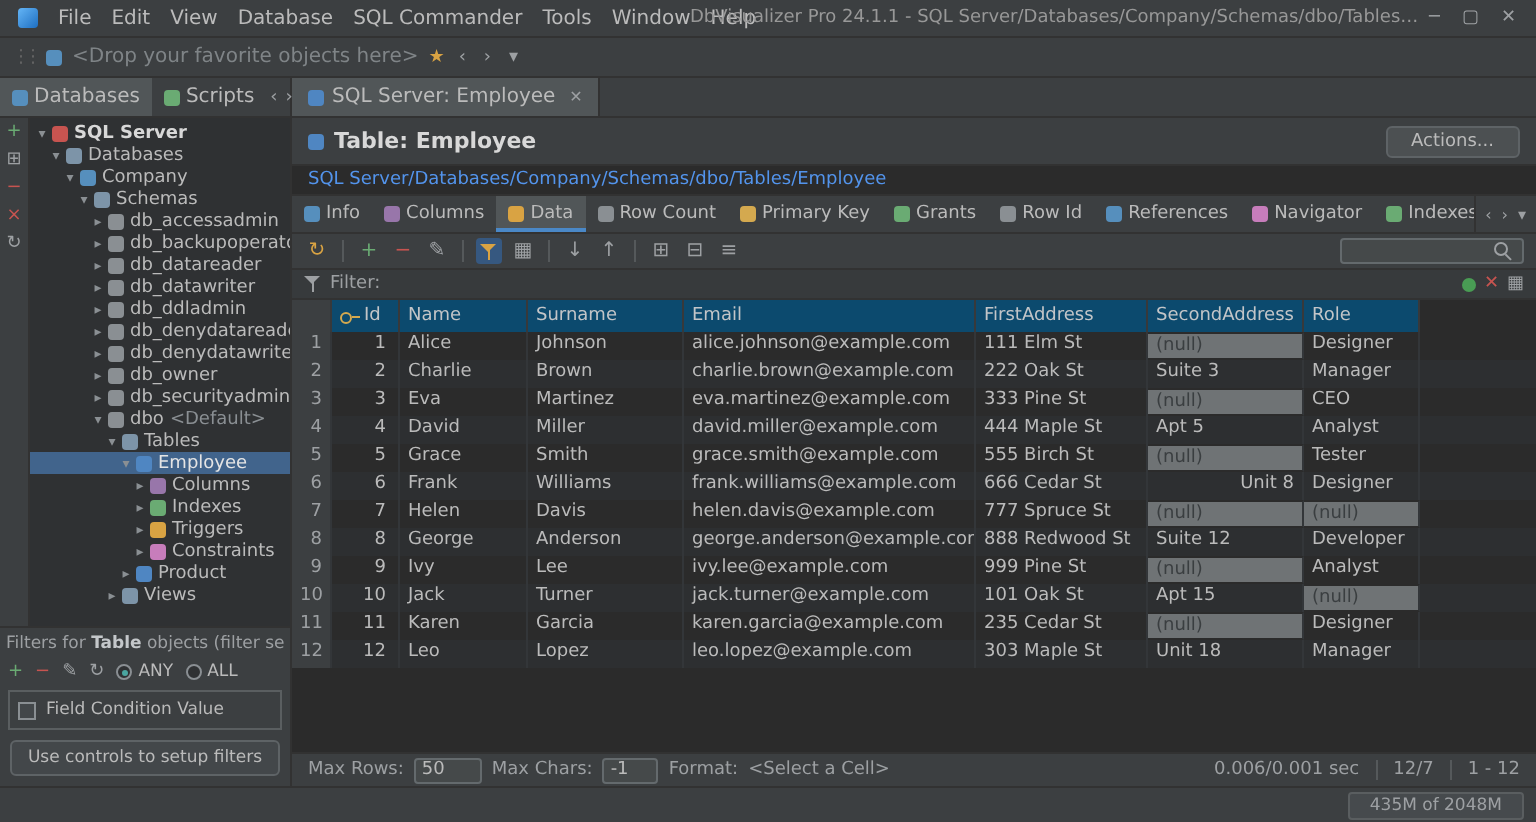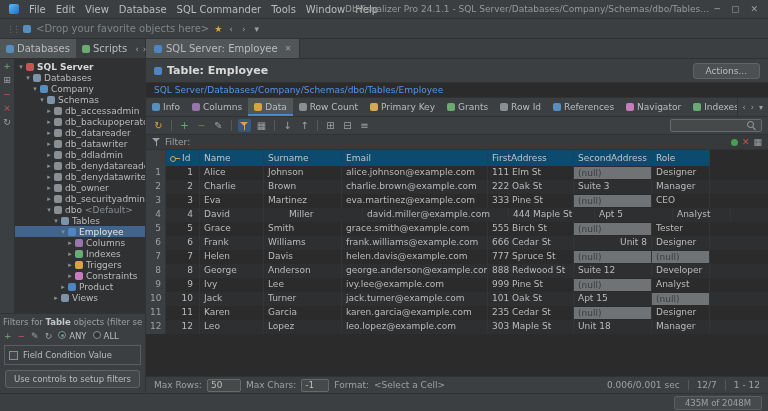--- a/index.html
+++ b/index.html
@@ -49,21 +49,21 @@
 .ic-schema{background:#8a8f93}.ic-table{background:#4f86c2}.ic-columns{background:#9876aa}
 .ic-index{background:#6aab73}.ic-trigger{background:#d9a343}.ic-constraint{background:#c77dbb}.ic-databases{background:#568fbd}.ic-scripts{background:#6aab73}
 .ic-info{background:#568fbd}.ic-data{background:#d9a343}.ic-row-count{background:#8a8f93}
 .ic-primary-key{background:#d4a94f}.ic-grants{background:#6aab73}.ic-row-id{background:#8a8f93}
 .ic-references{background:#568fbd}.ic-navigator{background:#c77dbb}.ic-indexes{background:#6aab73}
 
 .filterpanel{flex:none;border-top:1px solid #323232;background:#3c3f41;padding:3px 3px 5px}
 .ftitle{font-size:8.5px;color:#9da0a3;white-space:nowrap;overflow:hidden}
 .ftitle b{color:#c4c7ca}
 .ftoolbar{display:flex;align-items:center;gap:6px;margin:4px 1px;font-size:9px;color:#9da0a3}
-.radiolab{font-size:8.5px;color:#bbb;display:flex;align-items:flex-start;gap:3px}
+.radiolab{font-size:8.5px;color:#bbb;display:flex;align-items:center;gap:3px}
 .radio{display:inline-block;width:8px;height:8px;border:1px solid #8a8f93;border-radius:50%;position:relative;background:#2f3133}
 .radio.sel::after{content:"";position:absolute;left:1.5px;top:1.5px;right:1.5px;bottom:1.5px;background:#4aa5a0;border-radius:50%}
 .fgroup{border:1px solid #5a5e60;padding:4px 4px;display:flex;align-items:center;font-size:8.5px;color:#bbb;margin:0 1px 5px}
 .cbox{width:9px;height:9px;border:1px solid #8a8f93;background:#43474a;display:inline-block;margin-right:5px;flex:none}
 .fbtn{display:block;width:calc(100% - 4px);margin:0 2px;background:#43474a;border:1px solid #5e6366;border-radius:3px;color:#bbb;font-size:8.5px;padding:3px 0;font-family:inherit;cursor:default}
 
 .main{flex:1;display:flex;flex-direction:column;min-width:0;background:#2b2b2b}
 .mheader{height:24px;background:#3c3f41;border-bottom:1px solid #323232;display:flex;align-items:center;padding:0 8px;gap:5px;flex:none}
 .mtitle{font-weight:bold;color:#d8d8d8;font-size:11px}
 .actions{margin-left:auto;background:#4c5052;border:1px solid #5e6366;border-radius:3px;color:#bbb;font-size:9px;padding:2px 12px;font-family:inherit;cursor:default}
@@ -464,21 +464,21 @@
               <span class="gcell" style="width: 78px;">Martinez</span>
               <span class="gcell" style="width: 146px;">eva.martinez@example.com</span>
               <span class="gcell" style="width: 86px;">333 Pine St</span>
               <span class="gcell nullcell" style="width: 78px;">(null)</span>
               <span class="gcell" style="width: 58px;">CEO</span>
             </div>
             <div class="grow">
               <span class="gcell rnum" style="width: 20px;">4</span>
               <span class="gcell num" style="width: 34px;">4</span>
               <span class="gcell" style="width: 64px;">David</span>
-              <span class="gcell" style="width: 78px; margin-left: 21px;">Miller</span>
+              <span class="gcell" style="width: 78px;">Miller</span>
               <span class="gcell" style="width: 146px;">david.miller@example.com</span>
               <span class="gcell" style="width: 86px;">444 Maple St</span>
               <span class="gcell" style="width: 78px;">Apt 5</span>
               <span class="gcell" style="width: 58px;">Analyst</span>
             </div>
             <div class="grow">
               <span class="gcell rnum" style="width: 20px;">5</span>
               <span class="gcell num" style="width: 34px;">5</span>
               <span class="gcell" style="width: 64px;">Grace</span>
               <span class="gcell" style="width: 78px;">Smith</span>

